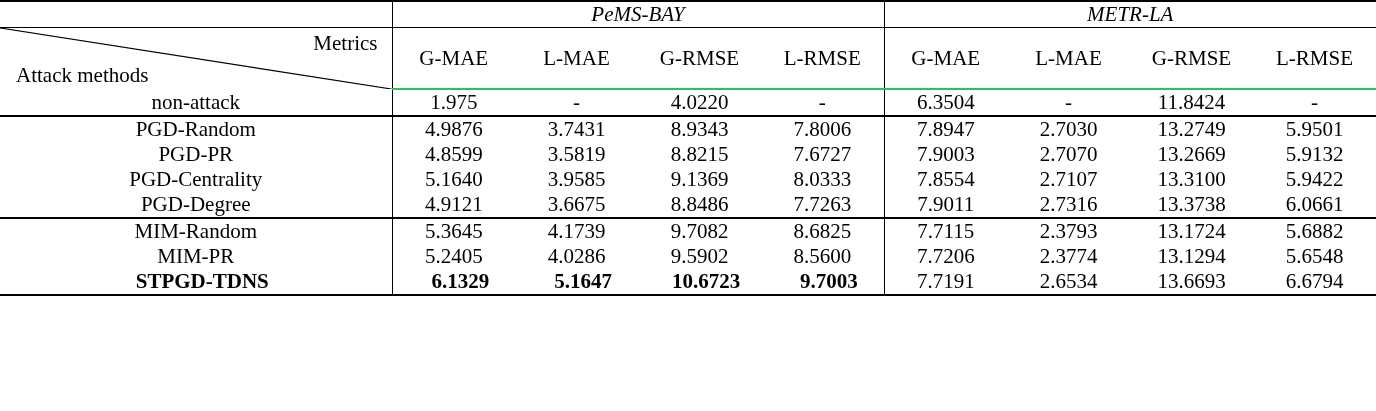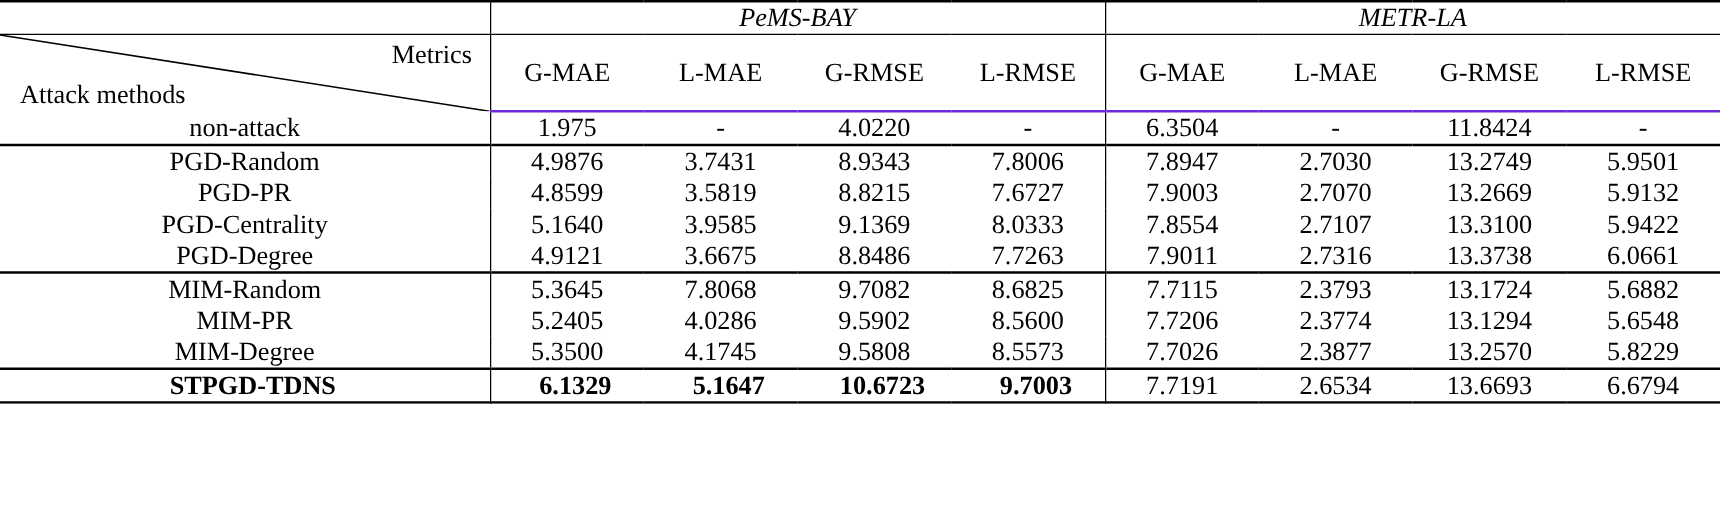--- a/index.html
+++ b/index.html
@@ -16,21 +16,21 @@
   col.c-method { width: 392px; }
   col.c-val { width: 123px; }
 
   td, th { padding: 0; text-align: center; vertical-align: middle; font-weight: 400; }
 
   
   tr.row-datasets td { height: 25px; border-bottom: 1px solid #000; }
   td.dataset { font-style: italic; }
 
   
-  tr.row-metrics th { height: 60px; border-bottom: 2px solid #6d28d9; }
+  tr.row-metrics th { height: 60px; border-bottom: 2px solid #22c55e; }
 
   
   .gs { border-left: 1px solid #000; }
 
   
   td.diagbox { position: relative; height: 60px; }
   td.diagbox svg { position: absolute; left: 0; top: 0; width: 100%; height: 100%; display: block; }
   .diag-top { position: absolute; top: 3px; right: 14px; }
   .diag-bottom { position: absolute; bottom: 1px; left: 16px; }
 
@@ -130,50 +130,39 @@
         <td class="val">8.8486</td>
         <td class="val">7.7263</td>
         <td class="val gs">7.9011</td>
         <td class="val">2.7316</td>
         <td class="val">13.3738</td>
         <td class="val">6.0661</td>
       </tr>
       <tr class="">
         <td class="method">MIM-Random</td>
         <td class="val gs">5.3645</td>
-        <td class="val">7.8068</td>
+        <td class="val">4.1739</td>
         <td class="val">9.7082</td>
         <td class="val">8.6825</td>
         <td class="val gs">7.7115</td>
         <td class="val">2.3793</td>
         <td class="val">13.1724</td>
         <td class="val">5.6882</td>
       </tr>
       <tr class="">
         <td class="method">MIM-PR</td>
         <td class="val gs">5.2405</td>
         <td class="val">4.0286</td>
         <td class="val">9.5902</td>
         <td class="val">8.5600</td>
         <td class="val gs">7.7206</td>
         <td class="val">2.3774</td>
         <td class="val">13.1294</td>
         <td class="val">5.6548</td>
       </tr>
-      <tr class="sep">
-        <td class="method">MIM-Degree</td>
-        <td class="val gs">5.3500</td>
-        <td class="val">4.1745</td>
-        <td class="val">9.5808</td>
-        <td class="val">8.5573</td>
-        <td class="val gs">7.7026</td>
-        <td class="val">2.3877</td>
-        <td class="val">13.2570</td>
-        <td class="val">5.8229</td>
-      </tr>
       <tr class="">
         <td class="method b">STPGD-TDNS</td>
         <td class="val gs b">6.1329</td>
         <td class="val b">5.1647</td>
         <td class="val b">10.6723</td>
         <td class="val b">9.7003</td>
         <td class="val gs">7.7191</td>
         <td class="val">2.6534</td>
         <td class="val">13.6693</td>
         <td class="val">6.6794</td>

